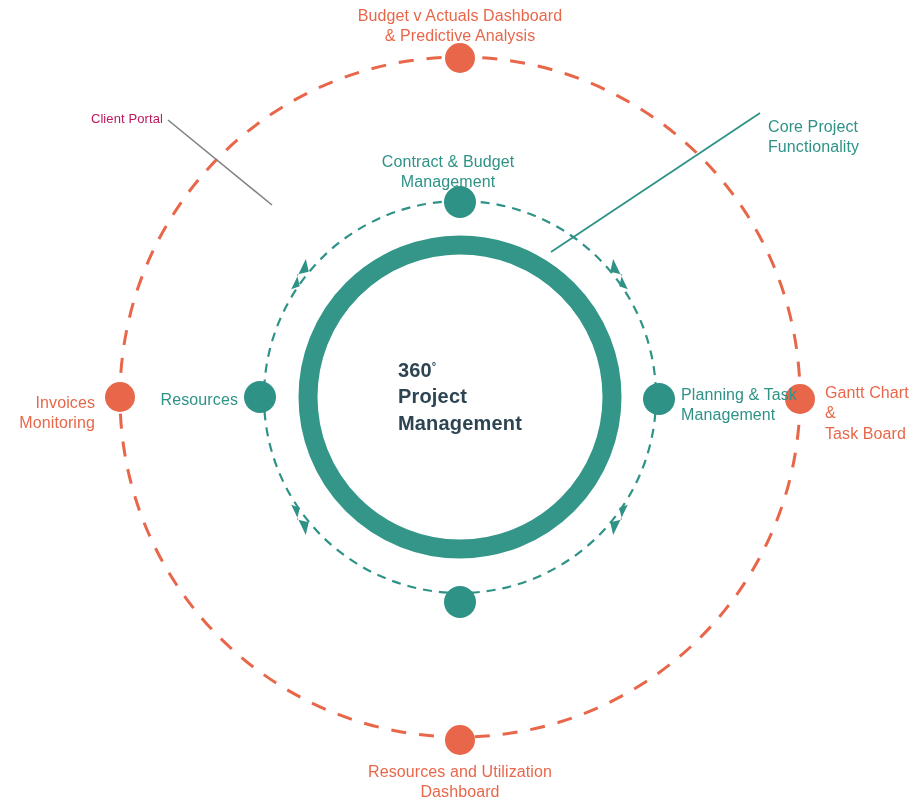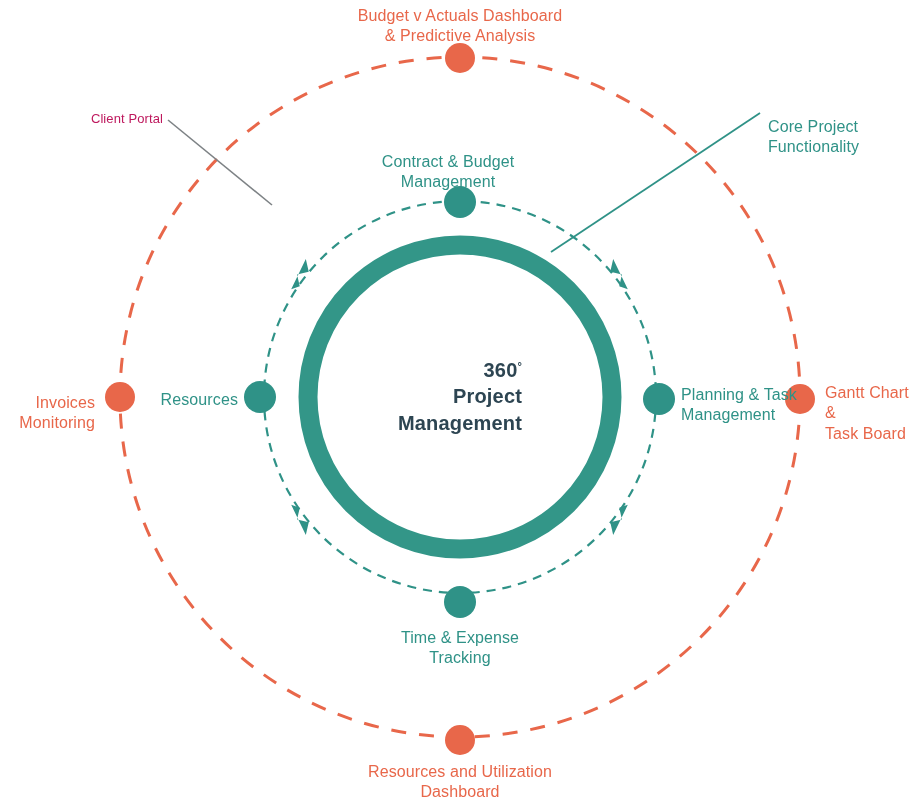--- a/index.html
+++ b/index.html
@@ -40,21 +40,21 @@
   .lbl-gray  { color: #be185d; }
   .ctr { text-align: center; transform: translateX(-50%); }
   .rgt { text-align: right;  transform: translateX(-100%); }
   .lft { text-align: left; }
 
   #center-text {
     position: absolute;
     left: 460px;
     top: 397px;
     transform: translate(-50%, -50%);
-    text-align: right;
+    text-align: left;
     color: #2d4552;
     font-weight: bold;
     font-size: 20px;
     line-height: 1.32;
     letter-spacing: 0.2px;
   }
   #center-text .deg-line { font-size: 20px; }
   #center-text sup {
     font-size: 11px;
     vertical-align: super;
@@ -120,22 +120,20 @@
 
   <div class="lbl lbl-orange rgt" style="left:95px; top:393px;">Invoices
 Monitoring</div>
 
   <div class="lbl lbl-teal ctr" style="left:448px; top:152px;">Contract &amp; Budget
 Management</div>
 
   <div class="lbl lbl-teal lft" style="left:681px; top:385px;">Planning &amp; Task
 Management</div>
 
-  <div class="lbl lbl-teal ctr" style="left:460px; top:628px;">Time &amp; Expense
-Tracking</div>
 
   <div class="lbl lbl-teal rgt" style="left:238px; top:390px;">Resources</div>
 
   <div class="lbl lbl-gray rgt" style="left:163px; top:111px; font-size:13px;">Client Portal</div>
 
   <div class="lbl lbl-teal lft" style="left:768px; top:101px;margin-top:16px;">Core Project
 Functionality</div>
 
 </div>
 

